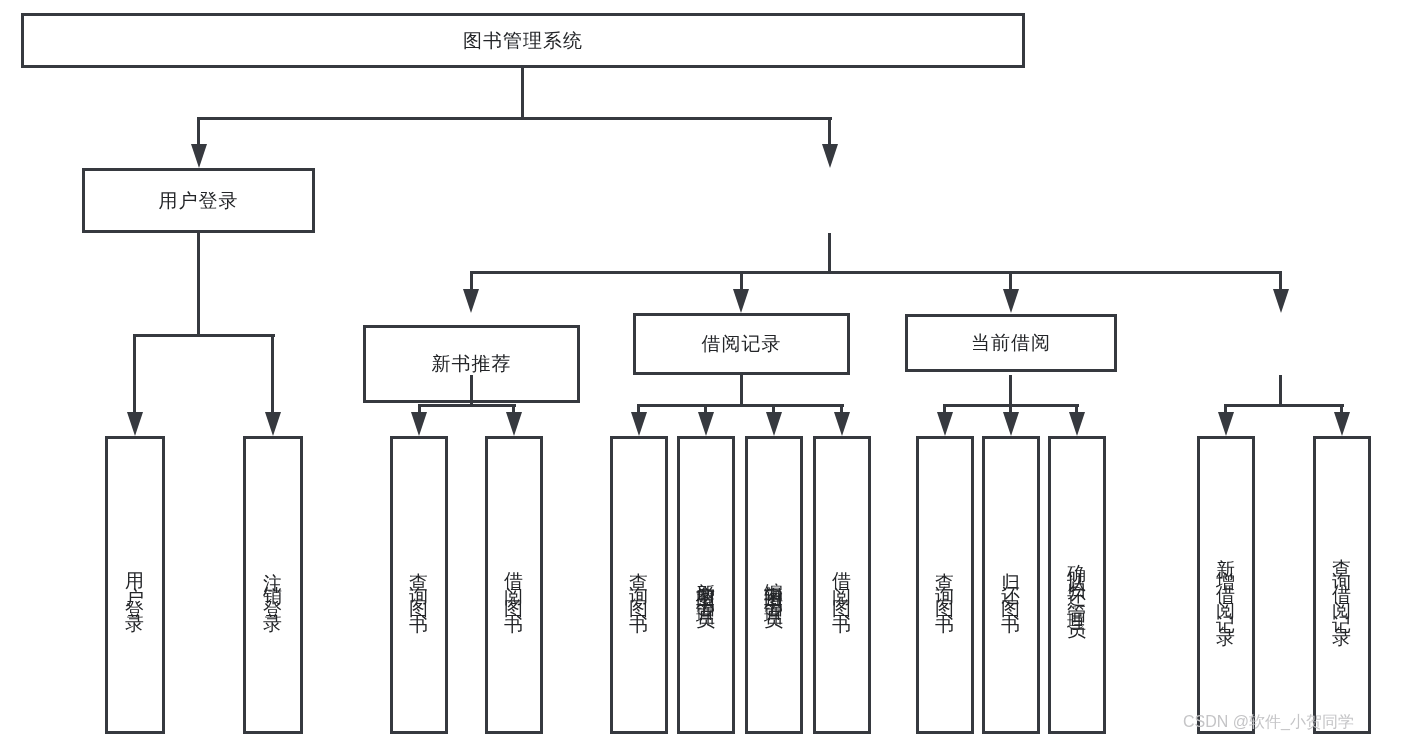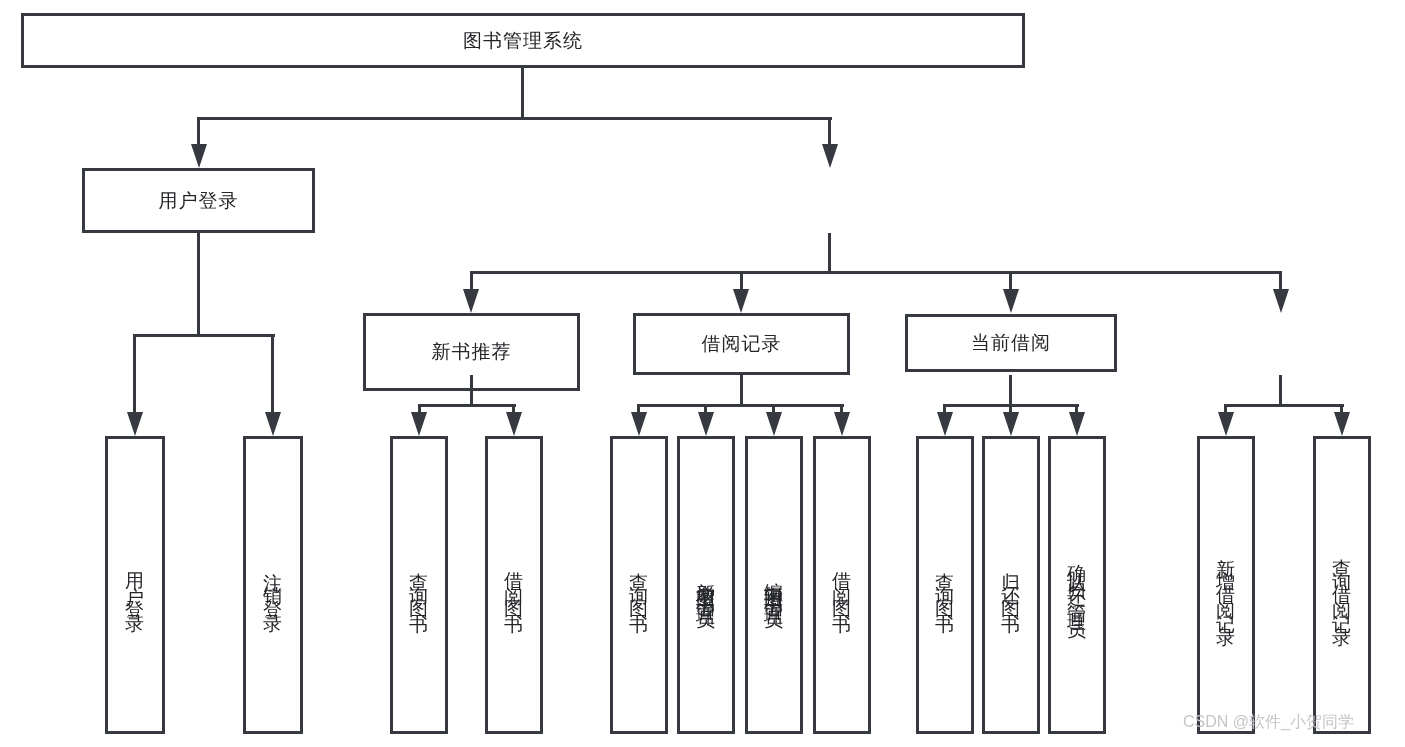--- a/index.html
+++ b/index.html
@@ -57,21 +57,21 @@
 <div class="canvas">
 
   <div class="box" style="left:21px;top:13px;width:1004px;height:55px">
     <span>图书管理系统</span>
   </div>
 
   <div class="box" style="left:82px;top:168px;width:233px;height:65px">
     <span>用户登录</span>
   </div>
 
-  <div class="box" style="left:363px;top:313px;width:217px;height:78px">
+  <div class="box" style="left:363px;top:325px;width:217px;height:78px">
     <span>新书推荐</span>
   </div>
   <div class="box" style="left:633px;top:313px;width:217px;height:62px">
     <span>借阅记录</span>
   </div>
   <div class="box" style="left:905px;top:314px;width:212px;height:58px">
     <span>当前借阅</span>
   </div>
 
   <div class="box leaf" style="left:105px;width:60px">

